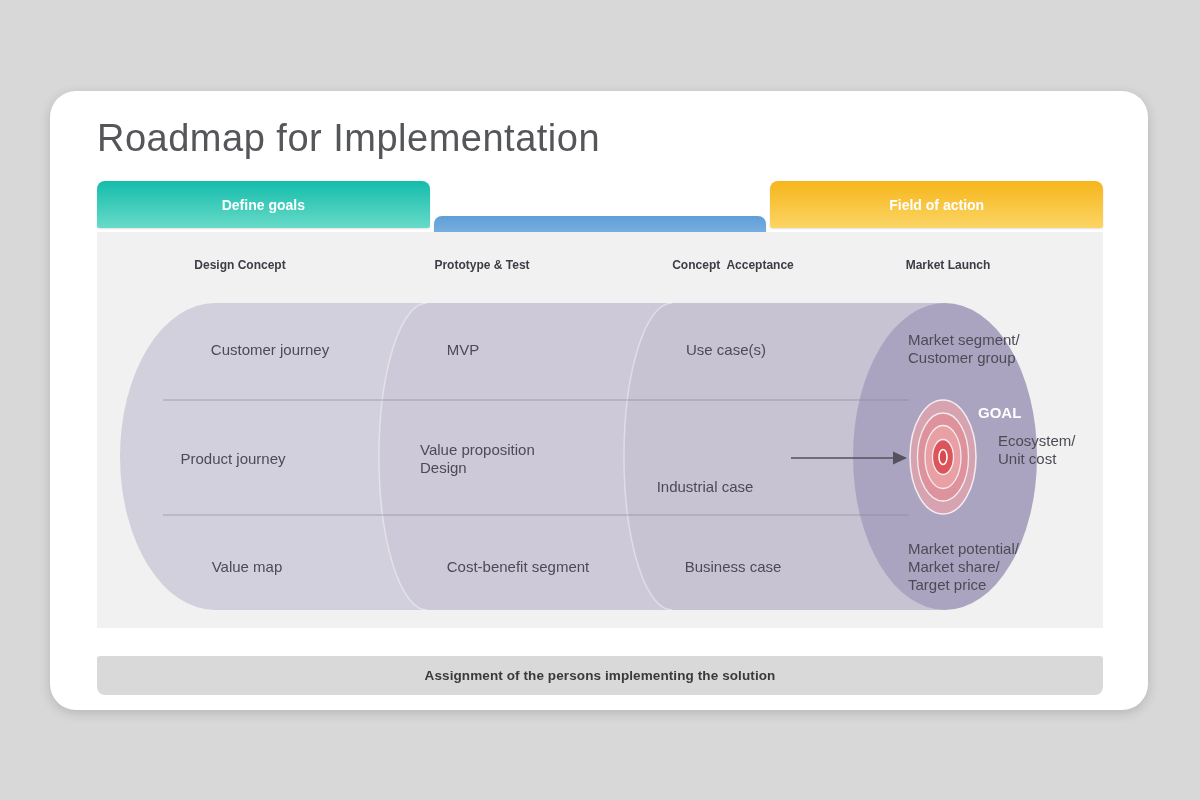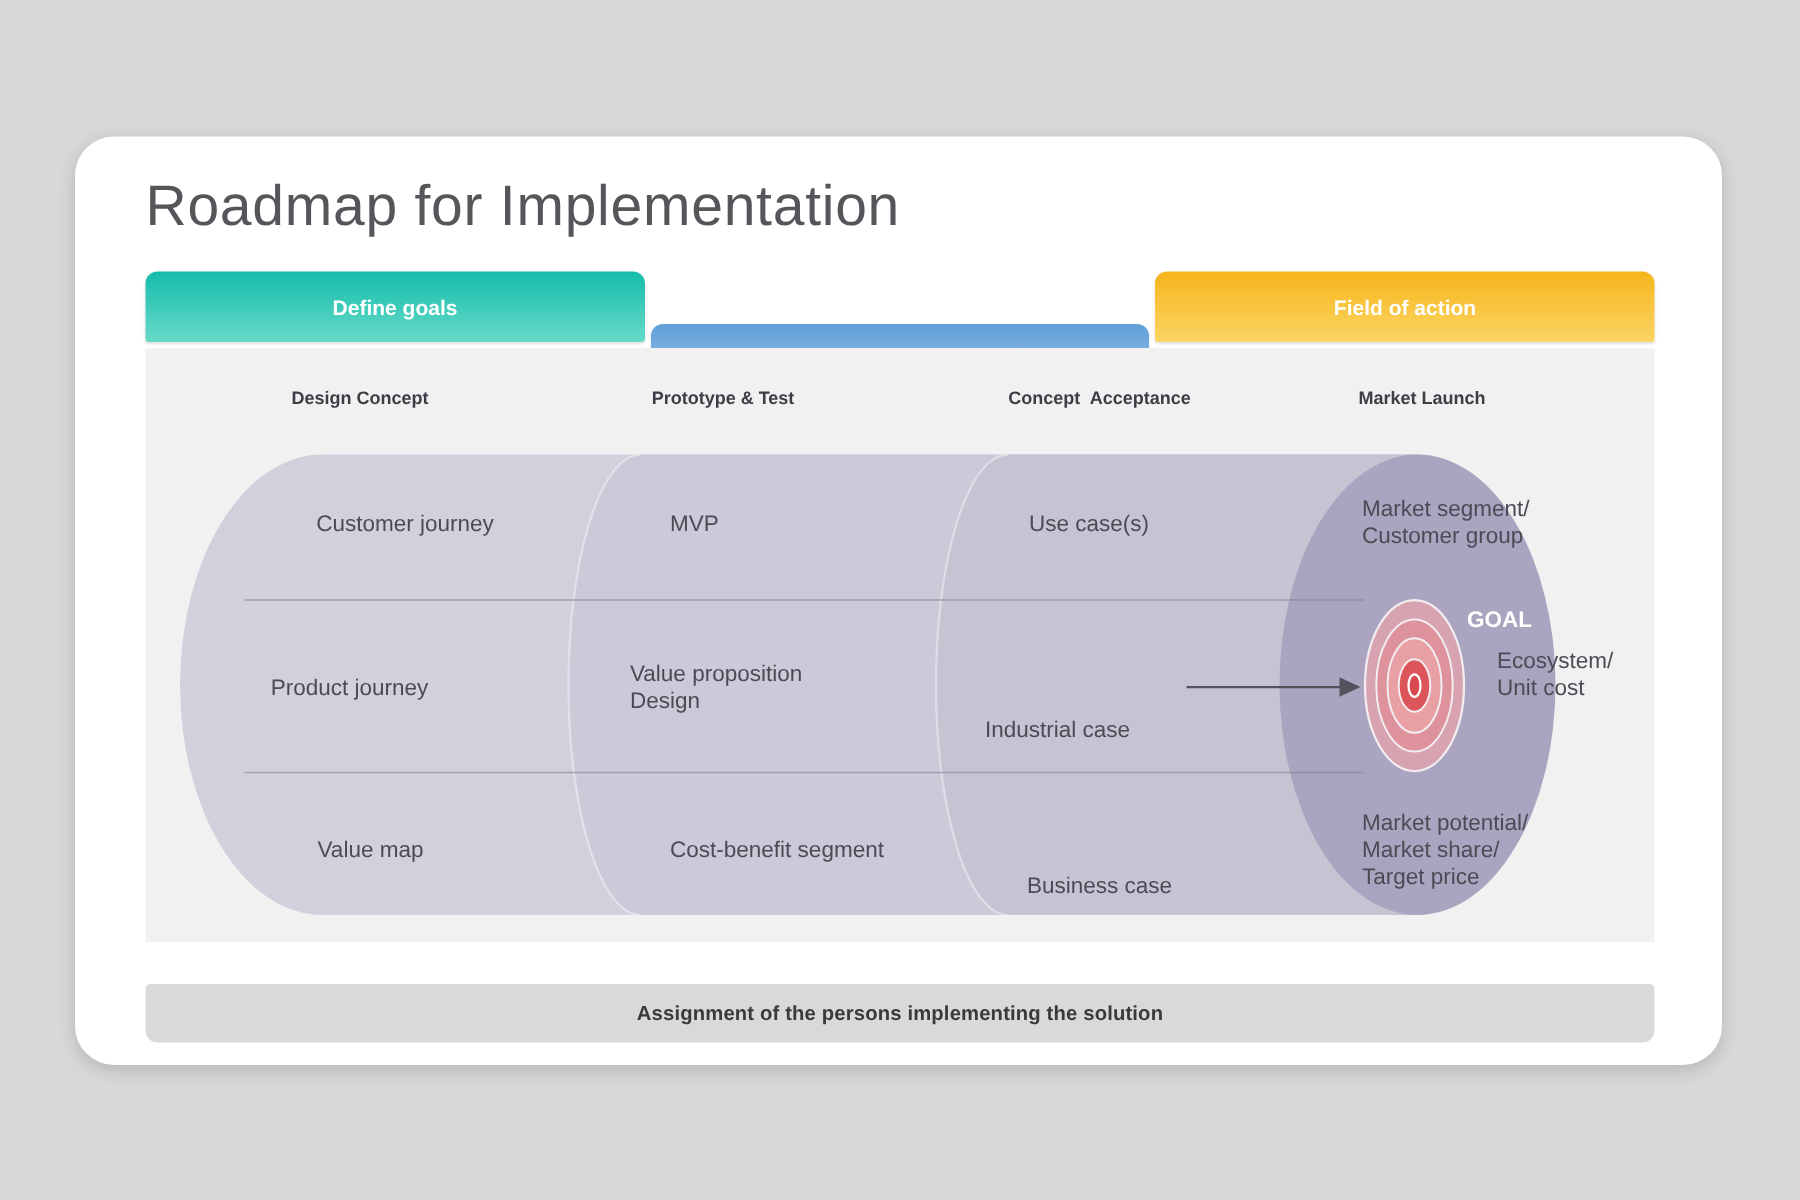--- a/index.html
+++ b/index.html
@@ -131,21 +131,21 @@
       <div>Design</div>
     </div>
     <div class="cell centered" style="left:523px; top:218px;margin-top:28px;">Industrial case</div>
     <div class="cell" style="left:901px; top:200px;">
       <div>Ecosystem/</div>
       <div>Unit cost</div>
     </div>
 
     <div class="cell centered" style="left:65px;  top:326px;">Value map</div>
     <div class="cell centered" style="left:336px; top:326px;">Cost-benefit segment</div>
-    <div class="cell centered" style="left:551px; top:326px;margin-top:24px;">Business case</div>
+    <div class="cell centered" style="left:551px; top:326px;">Business case</div>
     <div class="cell" style="left:811px; top:308px;">
       <div>Market potential/</div>
       <div>Market share/</div>
       <div>Target price</div>
     </div>
 
   </div>
 
   <div class="footer-bar">
     <span class="footer-text">Assignment of the persons implementing the solution</span>

